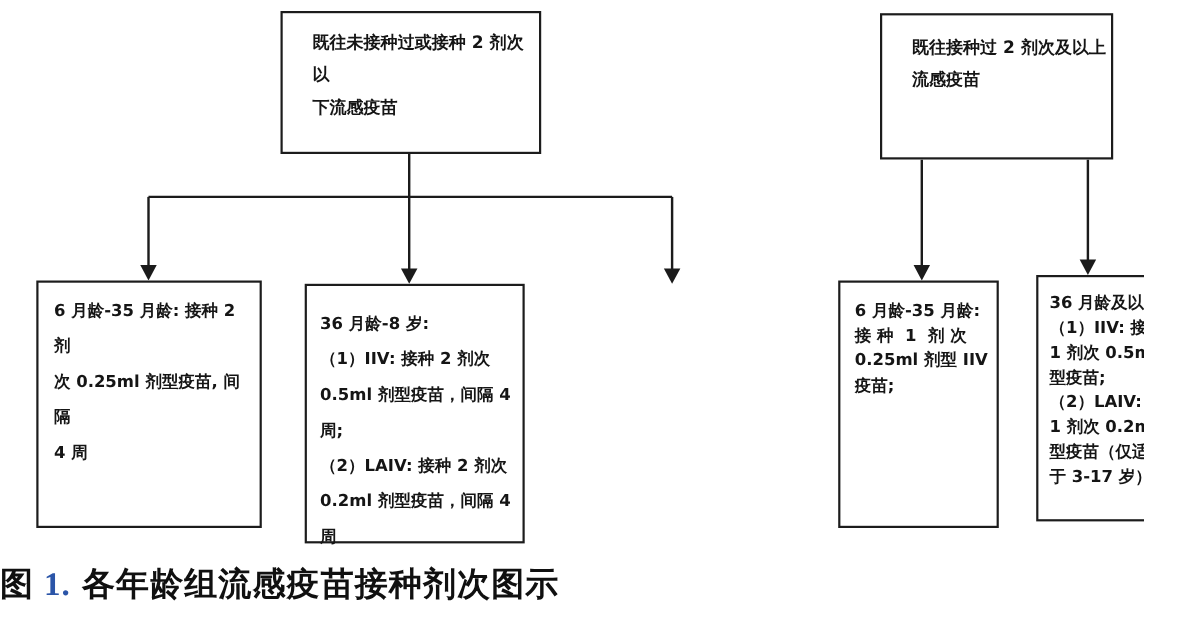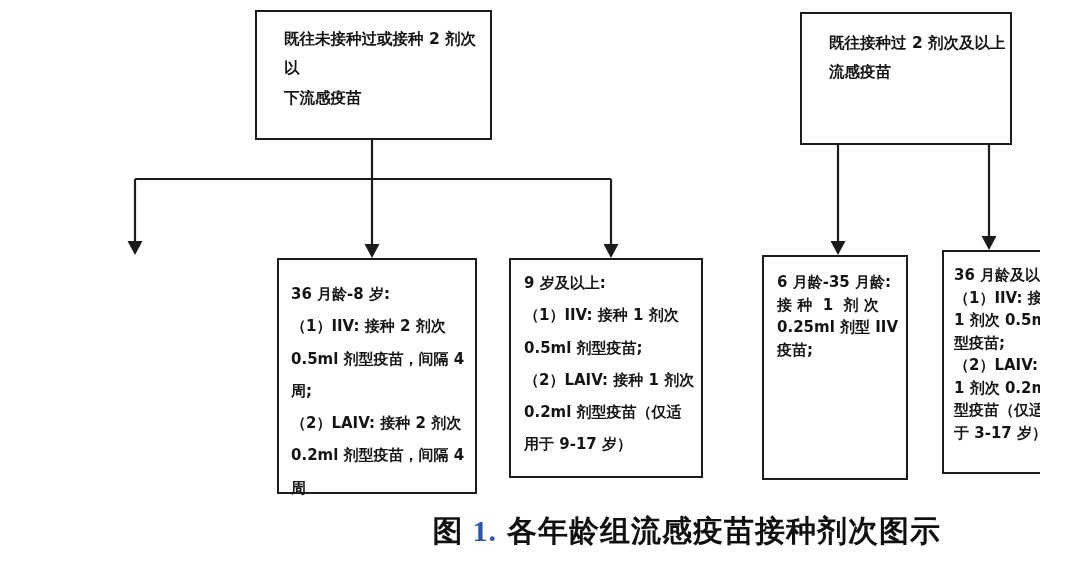--- a/index.html
+++ b/index.html
@@ -32,27 +32,26 @@
   #box1 { left: 33px;  top: 255px; width: 205px; height: 225px; padding: 9px 4px 0 14px; }
   #box2 { left: 277px; top: 258px; width: 200px; height: 236px; padding: 18px 4px 0 12px; }
   #box3 { left: 509px; top: 258px; width: 194px; height: 220px; padding: 7px 4px 0 13px; }
   .child-r { font-size: 15px; line-height: 1.5; }
   #box4 { left: 762px; top: 255px; width: 146px; height: 225px; padding: 14px 4px 0 13px; }
   #box5 { left: 920px; top: 250px; width: 142px; height: 224px; padding: 12px 3px 0 10px; margin-left: 22px; }
   .caption {
     position: absolute;
     left: 0; top: 511px;
     width: 905px;
-    text-align: right;
+    text-align: left;
     font-family: "Liberation Serif", "DejaVu Serif", serif;
     font-weight: bold;
     font-size: 30px;
     color: #101010;
     letter-spacing: 1px;
-    padding-left: 36px;
   }
   .caption .cap-num { margin: 0 10px 0 9px; }
 </style>
 </head>
 <body>
 
 <div class="stage">
 
   <svg class="wires" viewBox="0 0 1080 563" aria-hidden="true">
     <g stroke="#1b1b1b" stroke-width="2.2" fill="none">
@@ -71,35 +70,32 @@
       <polygon points="981.5,236 996.5,236 989,250"></polygon>
     </g>
   </svg>
 
   <div class="node root" id="root-left">既往未接种过或接种 2 剂次以
 下流感疫苗</div>
 
   <div class="node root" id="root-right">既往接种过 2 剂次及以上
 流感疫苗</div>
 
+  <div class="node child-l" id="box1">6 月龄-35 月龄: 接种 2 剂
+次 0.25ml 剂型疫苗, 间隔
+4 周</div>
 
   <div class="node child-l" id="box2">36 月龄-8 岁:
 （1）IIV: 接种 2 剂次
 0.5ml 剂型疫苗，间隔 4
 周;
 （2）LAIV: 接种 2 剂次
 0.2ml 剂型疫苗，间隔 4
 周</div>
 
-  <div class="node child-l" id="box3">9 岁及以上:
-（1）IIV: 接种 1 剂次
-0.5ml 剂型疫苗;
-（2）LAIV: 接种 1 剂次
-0.2ml 剂型疫苗（仅适
-用于 9-17 岁）</div>
 
   <div class="node child-r" id="box4">6 月龄-35 月龄:
 接 种  1  剂 次
 0.25ml 剂型 IIV
 疫苗;</div>
 
   <div class="node child-r" id="box5">36 月龄及以上:
 （1）IIV: 接种
 1 剂次 0.5ml 剂
 型疫苗;

